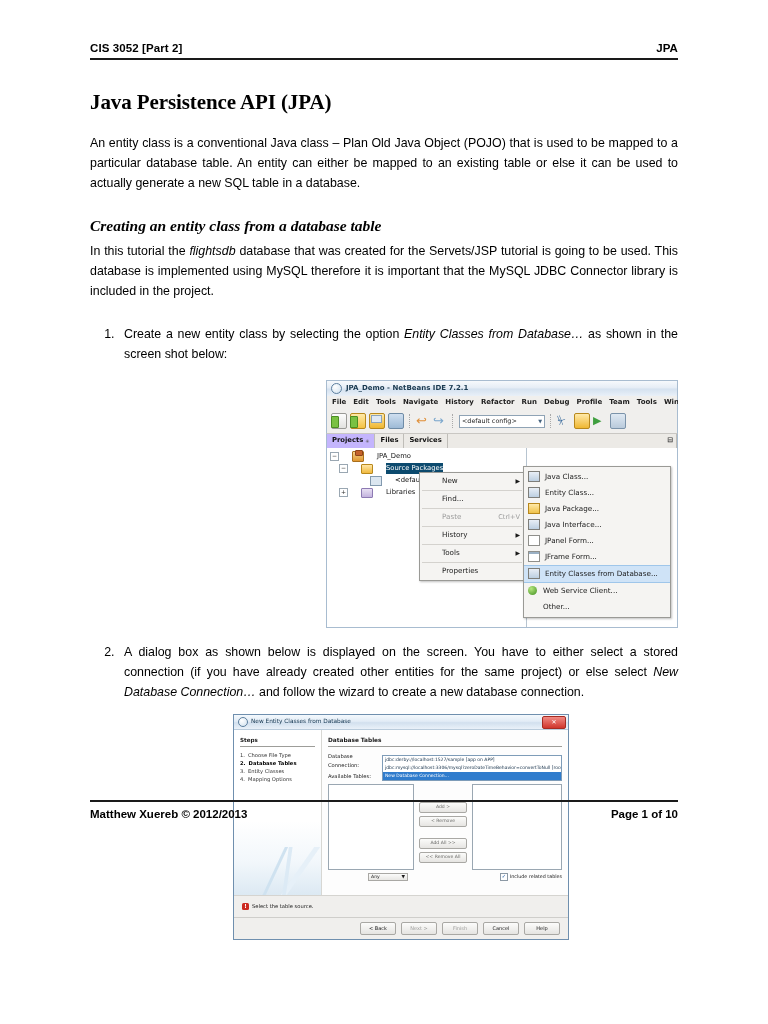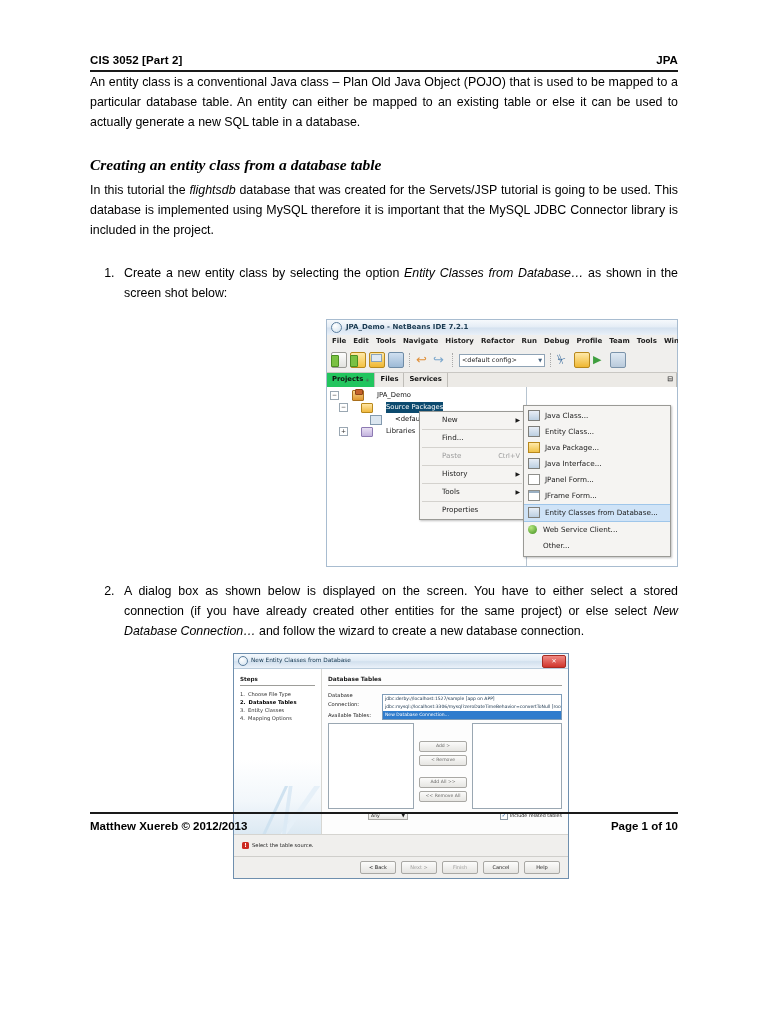--- a/index.html
+++ b/index.html
@@ -10,21 +10,21 @@
   body {
     width: 768px;
     height: 1024px;
     font-family: "Liberation Sans", sans-serif;
     color: #000000;
     position: relative;
     overflow: hidden;
   }
   .page {
     position: absolute;
-    left: 0; top: 12px;
+    left: 0; top: 0;
     width: 768px;
     height: 872px;
     box-sizing: border-box;
     padding: 42px 90px 0 90px;
   }
 
   
   .doc-header {
     display: flex;
     justify-content: space-between;
@@ -173,21 +173,21 @@
     border-right: 1px solid #a8bcd0;
     display: flex; align-items: stretch;
     box-sizing: border-box;
     font-size: 6.8px; font-weight: bold;
   }
   .nb-tab {
     display: flex; align-items: center; gap: 2px;
     padding: 0 5px;
     border-right: 1px solid #bfbdb8;
   }
-  .nb-tab.active { background: #22c55e; }
+  .nb-tab.active { background: #c4b5fd; }
   .nb-tab .pin { font-size: 5px; color: #555; }
   .nb-tabfill { flex: 1; border-right: 1px solid #bfbdb8; position: relative; }
   .nb-tabfill:after {
     content: "⊟"; position: absolute; right: 3px; top: 1px; font-size: 7px; color: #333;
   }
 
   .nb-body {
     position: absolute;
     left: 0; right: 0;
     top: 68px; bottom: 0;
@@ -452,20 +452,21 @@
 </head>
 <body>
 
 <div class="page">
 
   <div class="doc-header">
     <span>CIS 3052 [Part 2]</span>
     <span>JPA</span>
   </div>
 
+  <h1 class="title">Java Persistence API (JPA)</h1>
 
   <p class="body">An entity class is a conventional Java class – Plan Old Java Object (POJO) that is used to be mapped to a particular database table.  An entity can either be mapped to an existing table or else it can be used to actually generate a new SQL table in a database.</p>
 
   <h2 class="subtitle">Creating an entity class from a database table</h2>
 
   <p class="body"><span>In this tutorial the </span><span class="it">flightsdb</span><span> database that was created for the Servets/JSP tutorial is going to be used.   This database is implemented using MySQL therefore it is important that the MySQL JDBC Connector library is included in the project.</span></p>
 
   <ol class="steps">
     <li><span>Create a new entity class by selecting the option </span><span class="it">Entity Classes from Database…</span><span> as shown in the screen shot below:</span>
 

